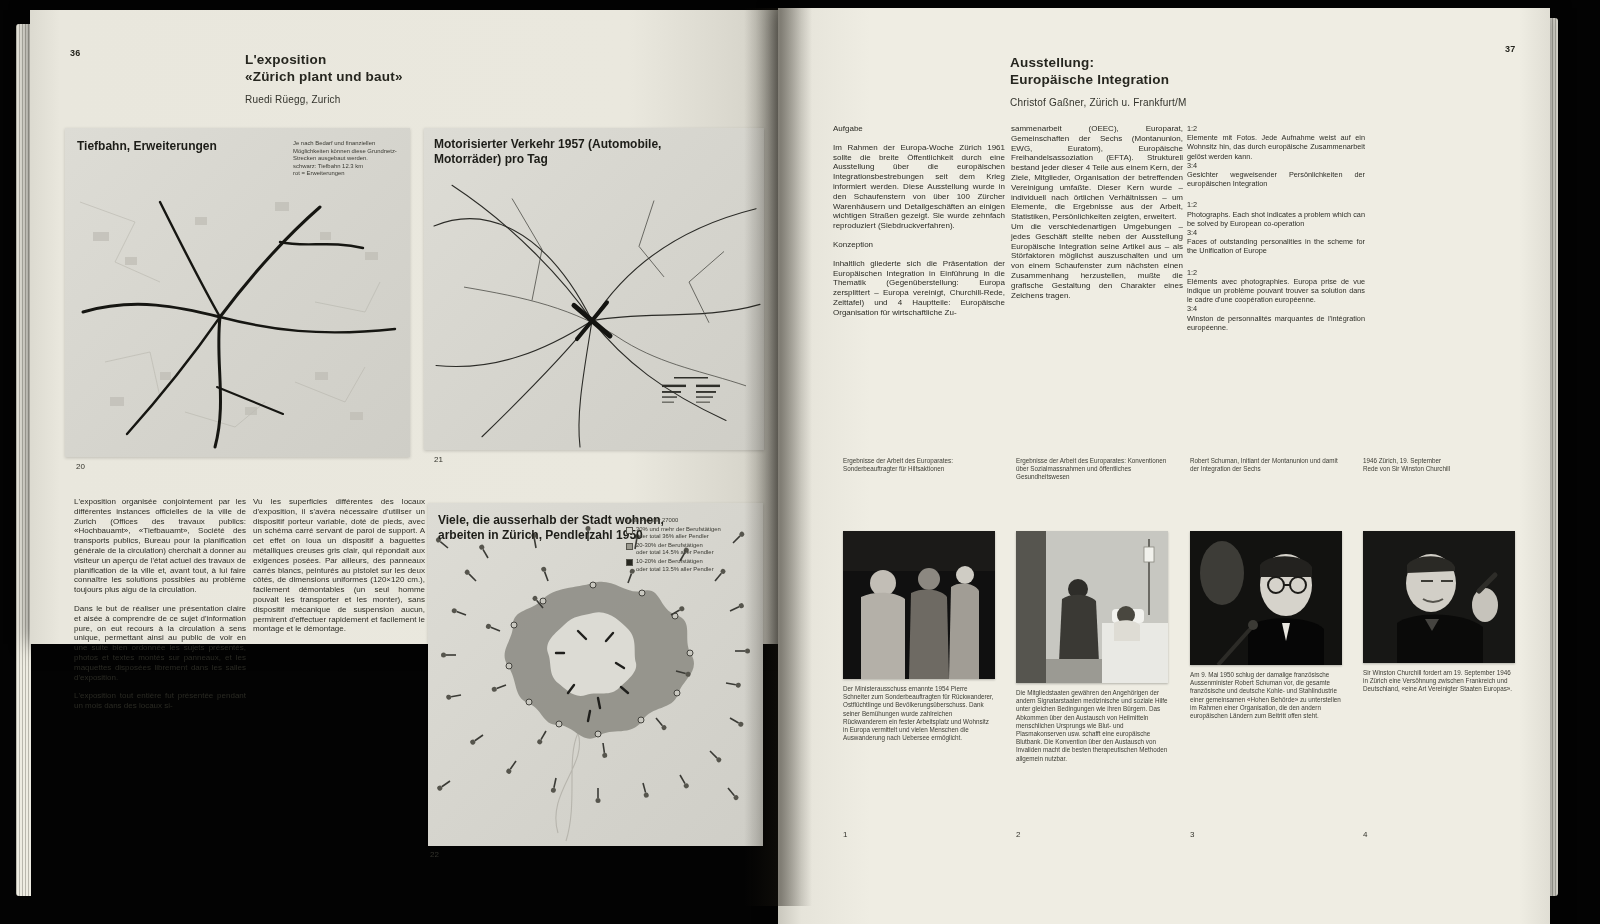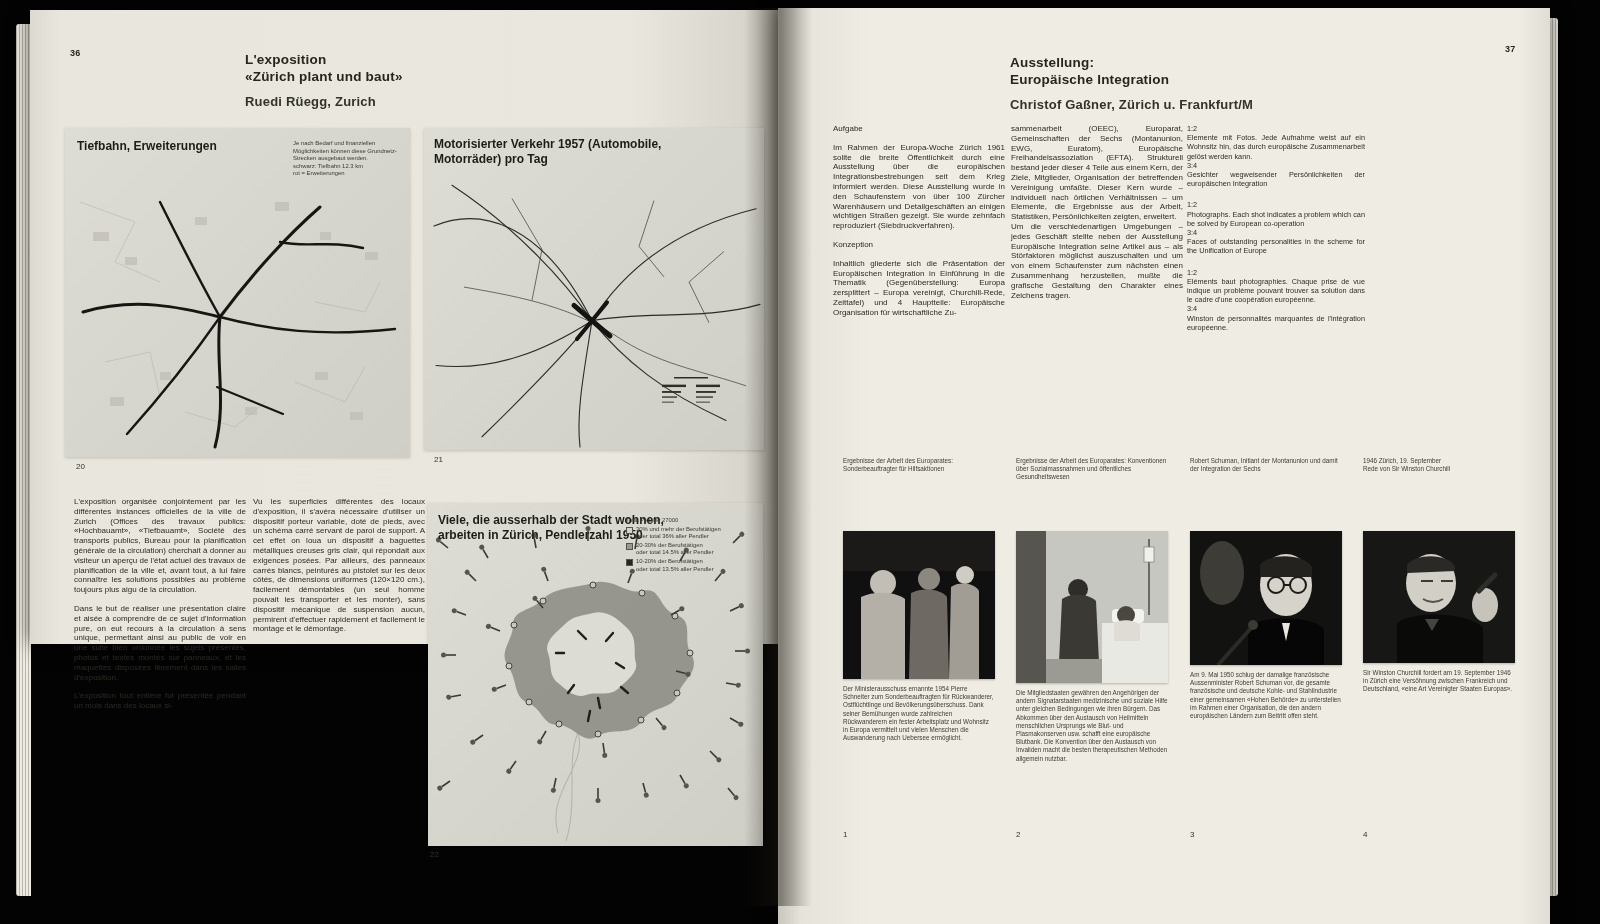--- a/index.html
+++ b/index.html
@@ -24,21 +24,21 @@
     position:absolute;background:repeating-linear-gradient(90deg,#b9b7ad 0 1px,#eeece2 1px 3px);
   }
   .edge-left{left:16px;top:24px;width:15px;height:872px;border-radius:3px 0 0 3px;}
   .edge-right{left:1549px;top:18px;width:9px;height:878px;border-radius:0 3px 3px 0;}
   .gutter{
     position:absolute;left:744px;top:8px;width:68px;height:898px;pointer-events:none;
     background:linear-gradient(to right,rgba(30,26,18,0) 0%,rgba(30,26,18,.38) 46%,rgba(30,26,18,.44) 54%,rgba(30,26,18,0) 100%);
   }
   .pg-num{position:absolute;font-size:9px;font-weight:bold;letter-spacing:.3px;}
   .art-title{position:absolute;font-size:13.5px;font-weight:bold;line-height:16.5px;letter-spacing:.2px;}
-  .art-author{position:absolute;font-size:13px;letter-spacing:.2px;color:#33332c;font-weight:bold;}
+  .art-author{position:absolute;font-size:10px;letter-spacing:.2px;color:#33332c;}
   .map-panel{
     position:absolute;
     background:linear-gradient(135deg,#dddcd5 0%,#d5d4cd 55%,#cfcec7 100%);
     box-shadow:0 1px 3px rgba(0,0,0,.18);
   }
   .map-panel svg{position:absolute;left:0;right:0;bottom:0;}
   .map-title{position:absolute;font-size:12px;font-weight:bold;line-height:14.5px;color:#1d1d18;z-index:2;}
   .map-legend{position:absolute;font-size:5.9px;line-height:7.6px;color:#3a3a33;z-index:2;}
   .legend-row{display:flex;align-items:flex-start;margin-top:1px;}
   .legend-sq{width:5px;height:5px;margin:1px 3px 0 0;flex:0 0 auto;border:1px solid #55544c;}
@@ -292,21 +292,21 @@
     <p>Elemente mit Fotos. Jede Aufnahme weist auf ein Wohnsitz hin, das durch europäische Zusammenarbeit gelöst werden kann.</p>
     <p class="lbl">3:4</p>
     <p>Gesichter wegweisender Persönlichkeiten der europäischen Integration</p>
     <div class="grp-gap"></div>
     <p class="lbl">1:2</p>
     <p>Photographs. Each shot indicates a problem which can be solved by European co-operation</p>
     <p class="lbl">3:4</p>
     <p>Faces of outstanding personalities in the scheme for the Unification of Europe</p>
     <div class="grp-gap"></div>
     <p class="lbl">1:2</p>
-    <p>Eléments baut photographies. Chaque prise de vue indique un problème pouvant trouver sa solution dans le cadre d'une coopération européenne.</p>
+    <p>Eléments avec photographies. Europa prise de vue indique un problème pouvant trouver sa solution dans le cadre d'une coopération européenne.</p>
     <p class="lbl">3:4</p>
     <p>Winston de personnalités marquantes de l'intégration européenne.</p>
   </div>
 
   <div class="photo-col" style="left:65px;top:449px;">
     <div class="cap-top">Ergebnisse der Arbeit des Europarates: Sonderbeauftragter für Hilfsaktionen</div>
     <svg class="photo" viewBox="0 0 152 148" height="148">
       <rect width="152" height="148" fill="#101010"></rect>
       <rect x="0" y="0" width="152" height="40" fill="#1b1a18"></rect>
       <circle cx="40" cy="52" r="13" fill="#c2beb6"></circle>

